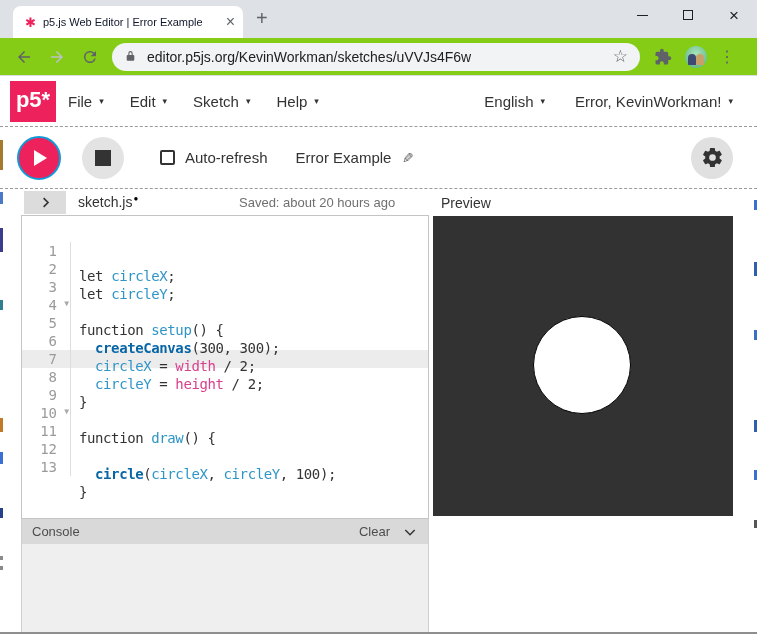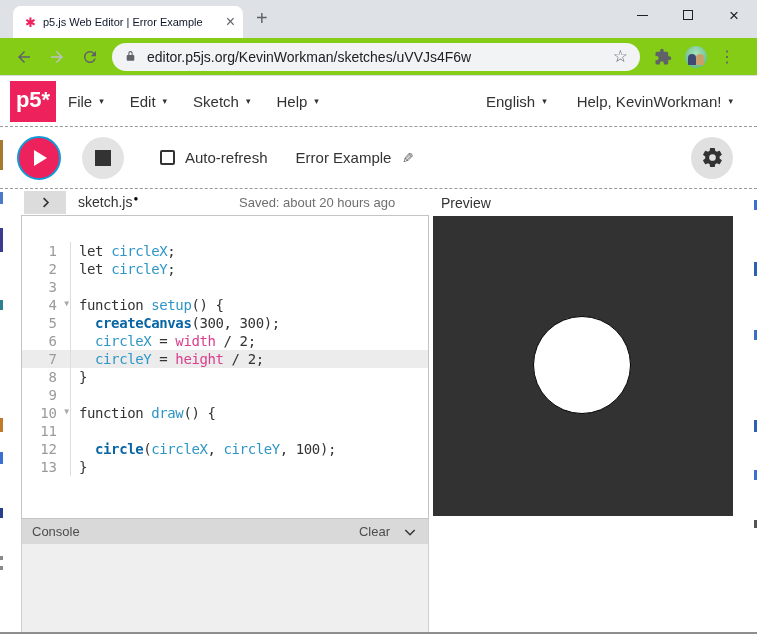--- a/index.html
+++ b/index.html
@@ -81,21 +81,21 @@
   .expand-btn svg { width:15px; height:15px; }
   .filename { margin-left:12px; font-size:14px; color:#333; }
   .unsaved-dot { font-size:8px; vertical-align:super; color:#000; margin-left:1px; }
   .saved { position:absolute; left:218px; font-size:13px; color:#6f6f6f; }
   .editor-box { height:304px; border:1px solid #c4c4c4; background:#fff; padding-top:26px; overflow:hidden; flex:none; }
   .cm-row { display:flex; height:18px; font-family:"DejaVu Sans Mono","Liberation Mono",monospace; font-size:14px; line-height:18px; }
   .cm-row.active { background:#ececec; }
   .cm-gutter { width:49px; flex:none; position:relative; text-align:right; padding-right:13px;
     color:#9a9a9a; border-right:1px solid #ddd; }
   .cm-fold { position:absolute; right:1px; top:4px; font-size:8px; color:#a9a9a9; line-height:1; }
-  .cm-code { padding-left:8px; white-space:pre; letter-spacing:-0.4px; }
+  .cm-code { padding-left:8px; white-space:pre; letter-spacing:-0.4px;margin-top:25px; }
   .tk-kw { color:var(--kw); } .tk-def { color:var(--def); }
   .tk-p5fn { color:var(--p5fn); font-weight:bold; } .tk-p5var { color:var(--p5var); }
   .tk-pl { color:var(--pl); }
   .console-head { height:25px; background:#d9d9d9; border-left:1px solid #cfcfcf; border-right:1px solid #cfcfcf;
     display:flex; align-items:center; font-size:13px; color:#4d4d4d; padding:0 10px; flex:none; }
   .console-clear { margin-left:auto; }
   .console-chevron { margin-left:12px; display:flex; }
   .console-chevron svg { width:16px; height:16px; }
   .console-body { flex:1; background:#efefef; border-left:1px solid #cfcfcf; border-right:1px solid #cfcfcf; }
   .preview-col { position:absolute; left:429px; top:0; right:2px; height:100%; }
@@ -183,21 +183,21 @@
         <span>Help</span>
         <span class="dd-arrow">▾</span>
       </span>
   </div>
   <div class="header-right">
     <span class="menu-item">
         <span>English</span>
         <span class="dd-arrow">▾</span>
       </span>
     <span class="menu-item">
-        <span>Help, KevinWorkman!</span>
+        <span>Error, KevinWorkman!</span>
         <span class="dd-arrow">▾</span>
       </span>
   </div>
 </div>
 
 <div class="toolbar">
   <div class="play-btn">
       <span class="play-tri"></span>
     </div>
   <div class="stop-btn">

